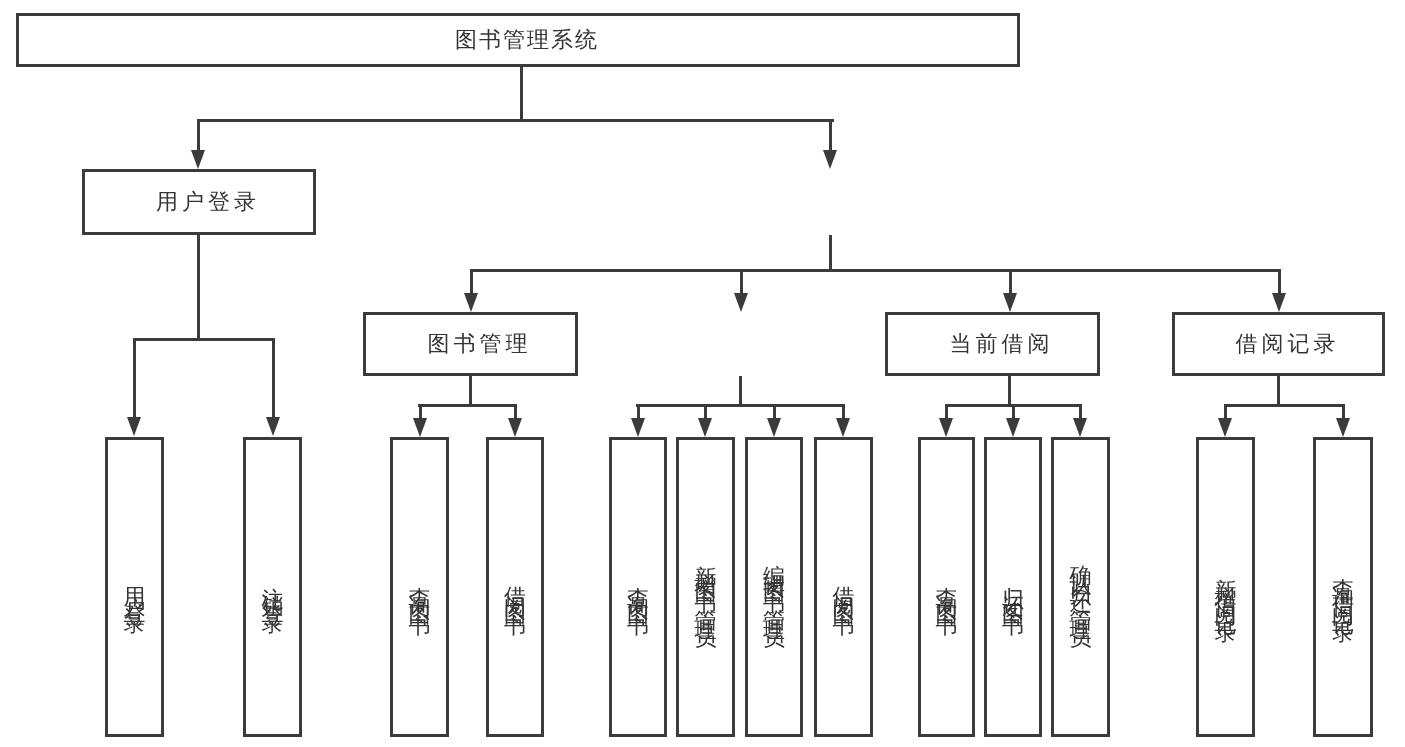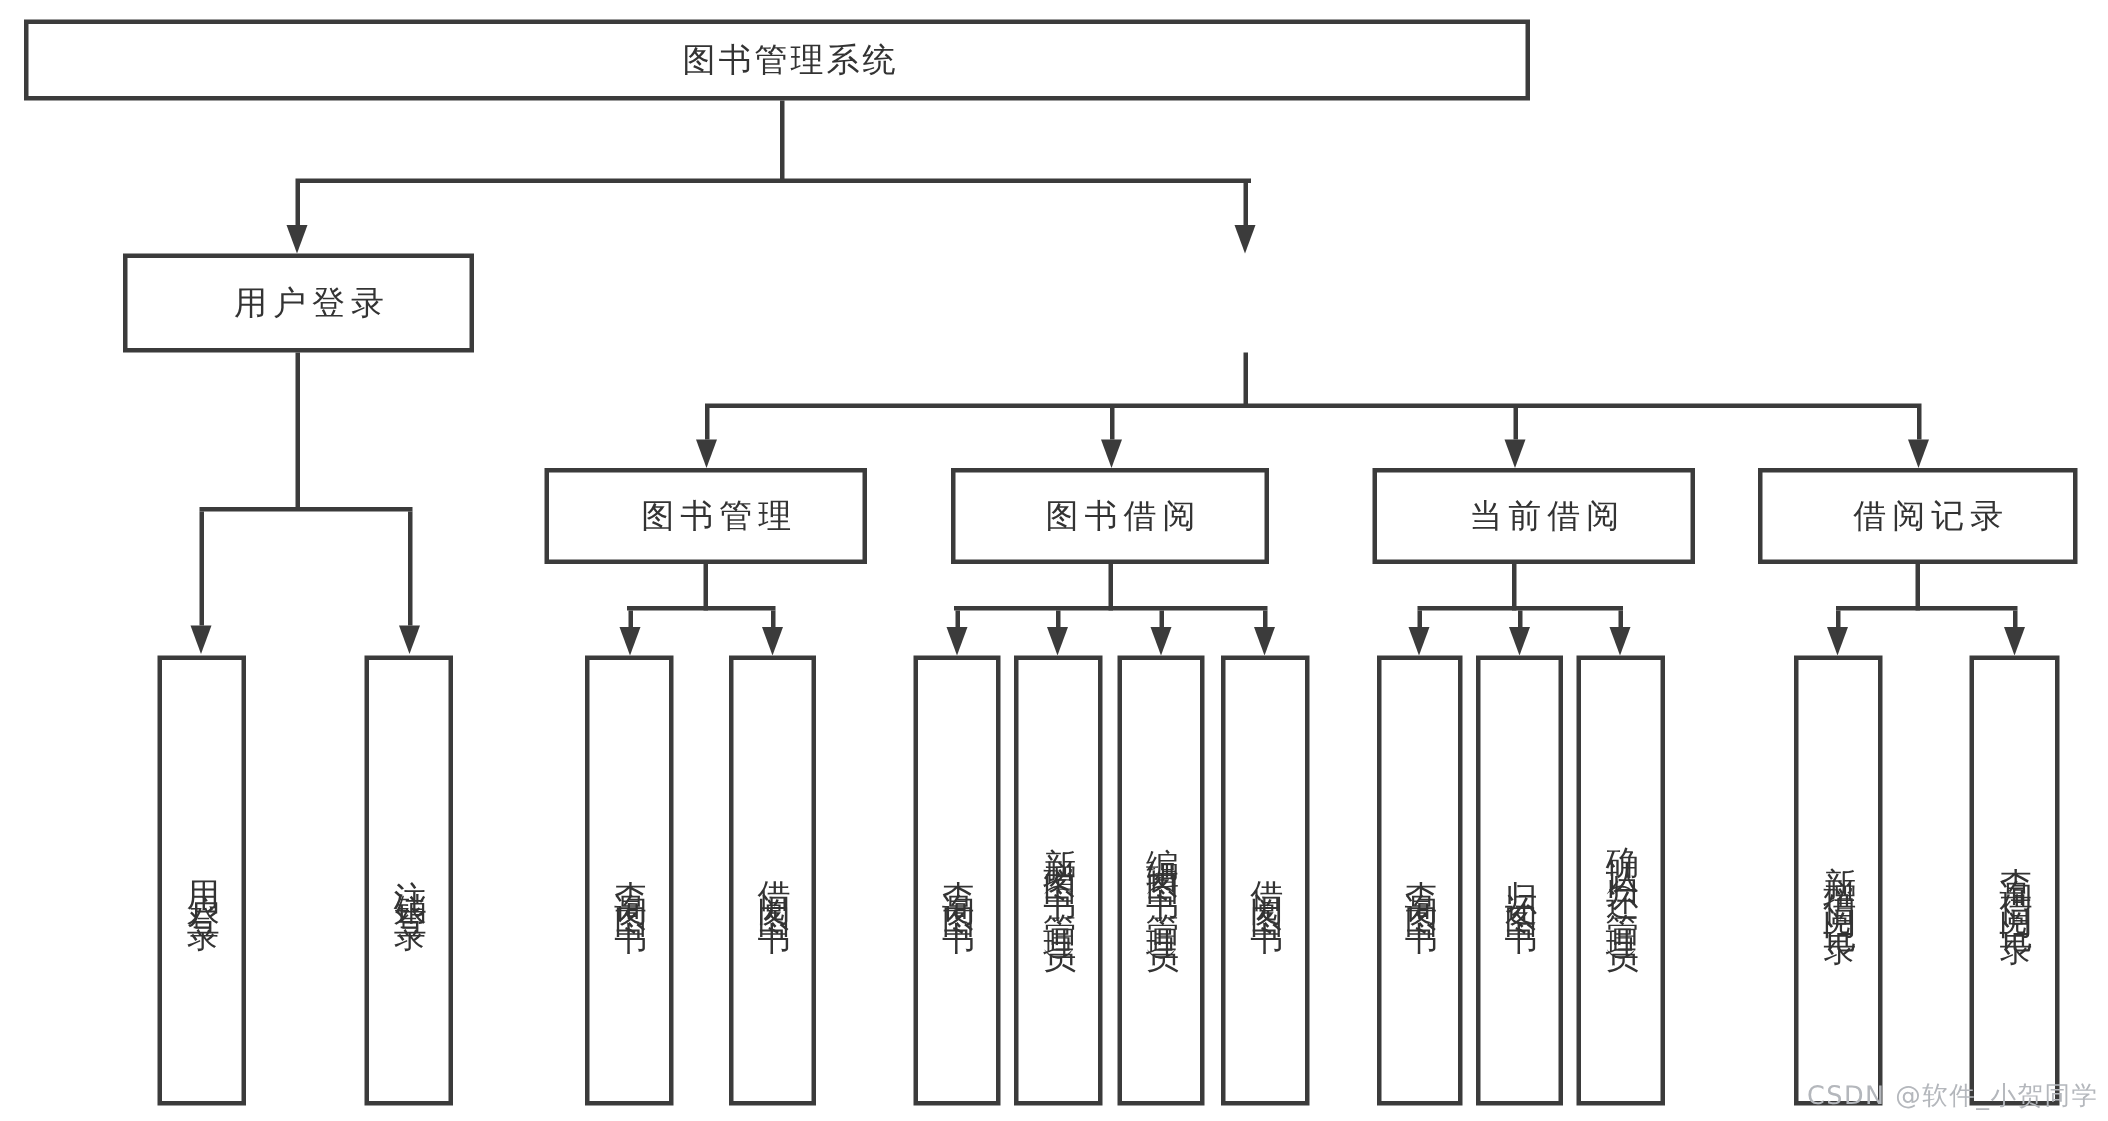--- a/index.html
+++ b/index.html
@@ -53,21 +53,21 @@
     z-index:5;
     white-space:nowrap;
   }
 
   
   #n-root{left:16px;top:13px;width:1004px;height:54px;}
   #n-login{left:82px;top:169px;width:234px;height:66px;}
   #n-mgmt{left:712px;top:169px;width:236px;height:66px;}
   #n-rec{left:363px;top:312px;width:215px;height:64px;}
   #n-borrow{left:634px;top:312px;width:212px;height:64px;}
-  #n-current{left:915px;top:312px;width:215px;height:64px;}
+  #n-current{left:885px;top:312px;width:215px;height:64px;}
   #n-record{left:1172px;top:312px;width:213px;height:64px;}
   #n-a1{left:105px;top:437px;width:59px;height:300px;}
   #n-a2{left:243px;top:437px;width:59px;height:300px;}
   #n-b1{left:390px;top:437px;width:59px;height:300px;}
   #n-b2{left:486px;top:437px;width:58px;height:300px;}
   #n-c1{left:609px;top:437px;width:58px;height:300px;}
   #n-c2{left:676px;top:437px;width:59px;height:300px;}
   #n-c3{left:745px;top:437px;width:58px;height:300px;}
   #n-c4{left:814px;top:437px;width:59px;height:300px;}
   #n-d1{left:918px;top:437px;width:57px;height:300px;}
@@ -126,23 +126,20 @@
       <i class="head"></i>
     </div>
   <div class="arrow" style="left:1272px;top:272px;">
       <i class="stem" style="height:21px;"></i>
       <i class="head"></i>
     </div>
 
   <div class="box h" id="n-rec">
     <span>图书管理</span>
   </div>
-  <div class="box h" id="n-borrow">
-    <span>图书借阅</span>
-  </div>
   <div class="box h" id="n-current">
     <span>当前借阅</span>
   </div>
   <div class="box h" id="n-record">
     <span>借阅记录</span>
   </div>
 
   <div class="vl" style="left:469px;top:376px;height:31px;"></div>
   <div class="hl" style="left:418px;top:404px;width:99px;"></div>
   <div class="arrow" style="left:413px;top:407px;">
@@ -236,15 +233,14 @@
     <span>确认归还（管理员）</span>
   </div>
 
   <div class="box v" id="n-e1">
     <span>新增借阅记录</span>
   </div>
   <div class="box v" id="n-e2">
     <span>查询借阅记录</span>
   </div>
 
-  <div class="watermark">CSDN @软件_小贺同学</div>
 
 </div>
 
 </body></html>

